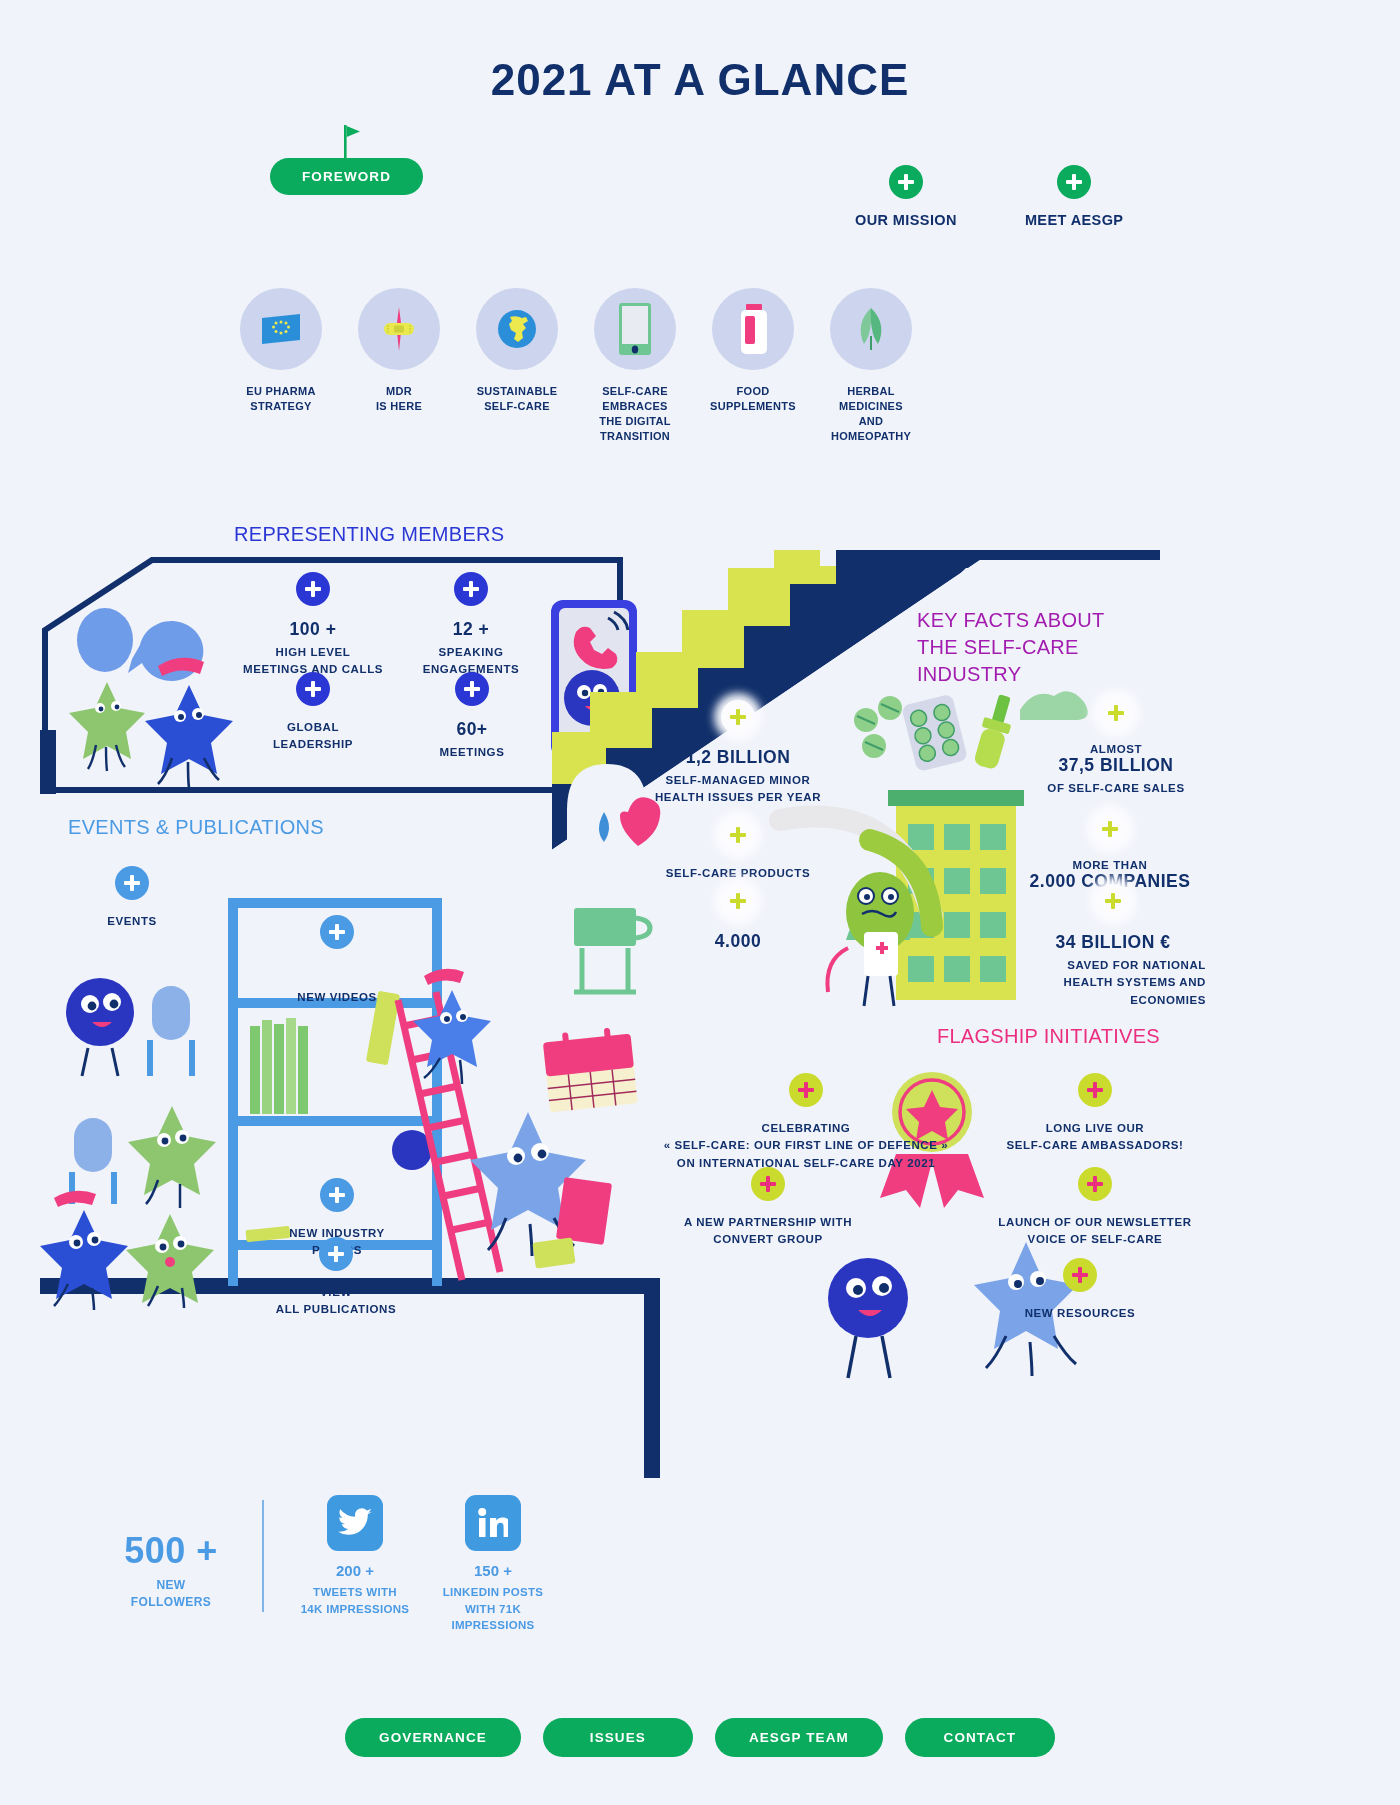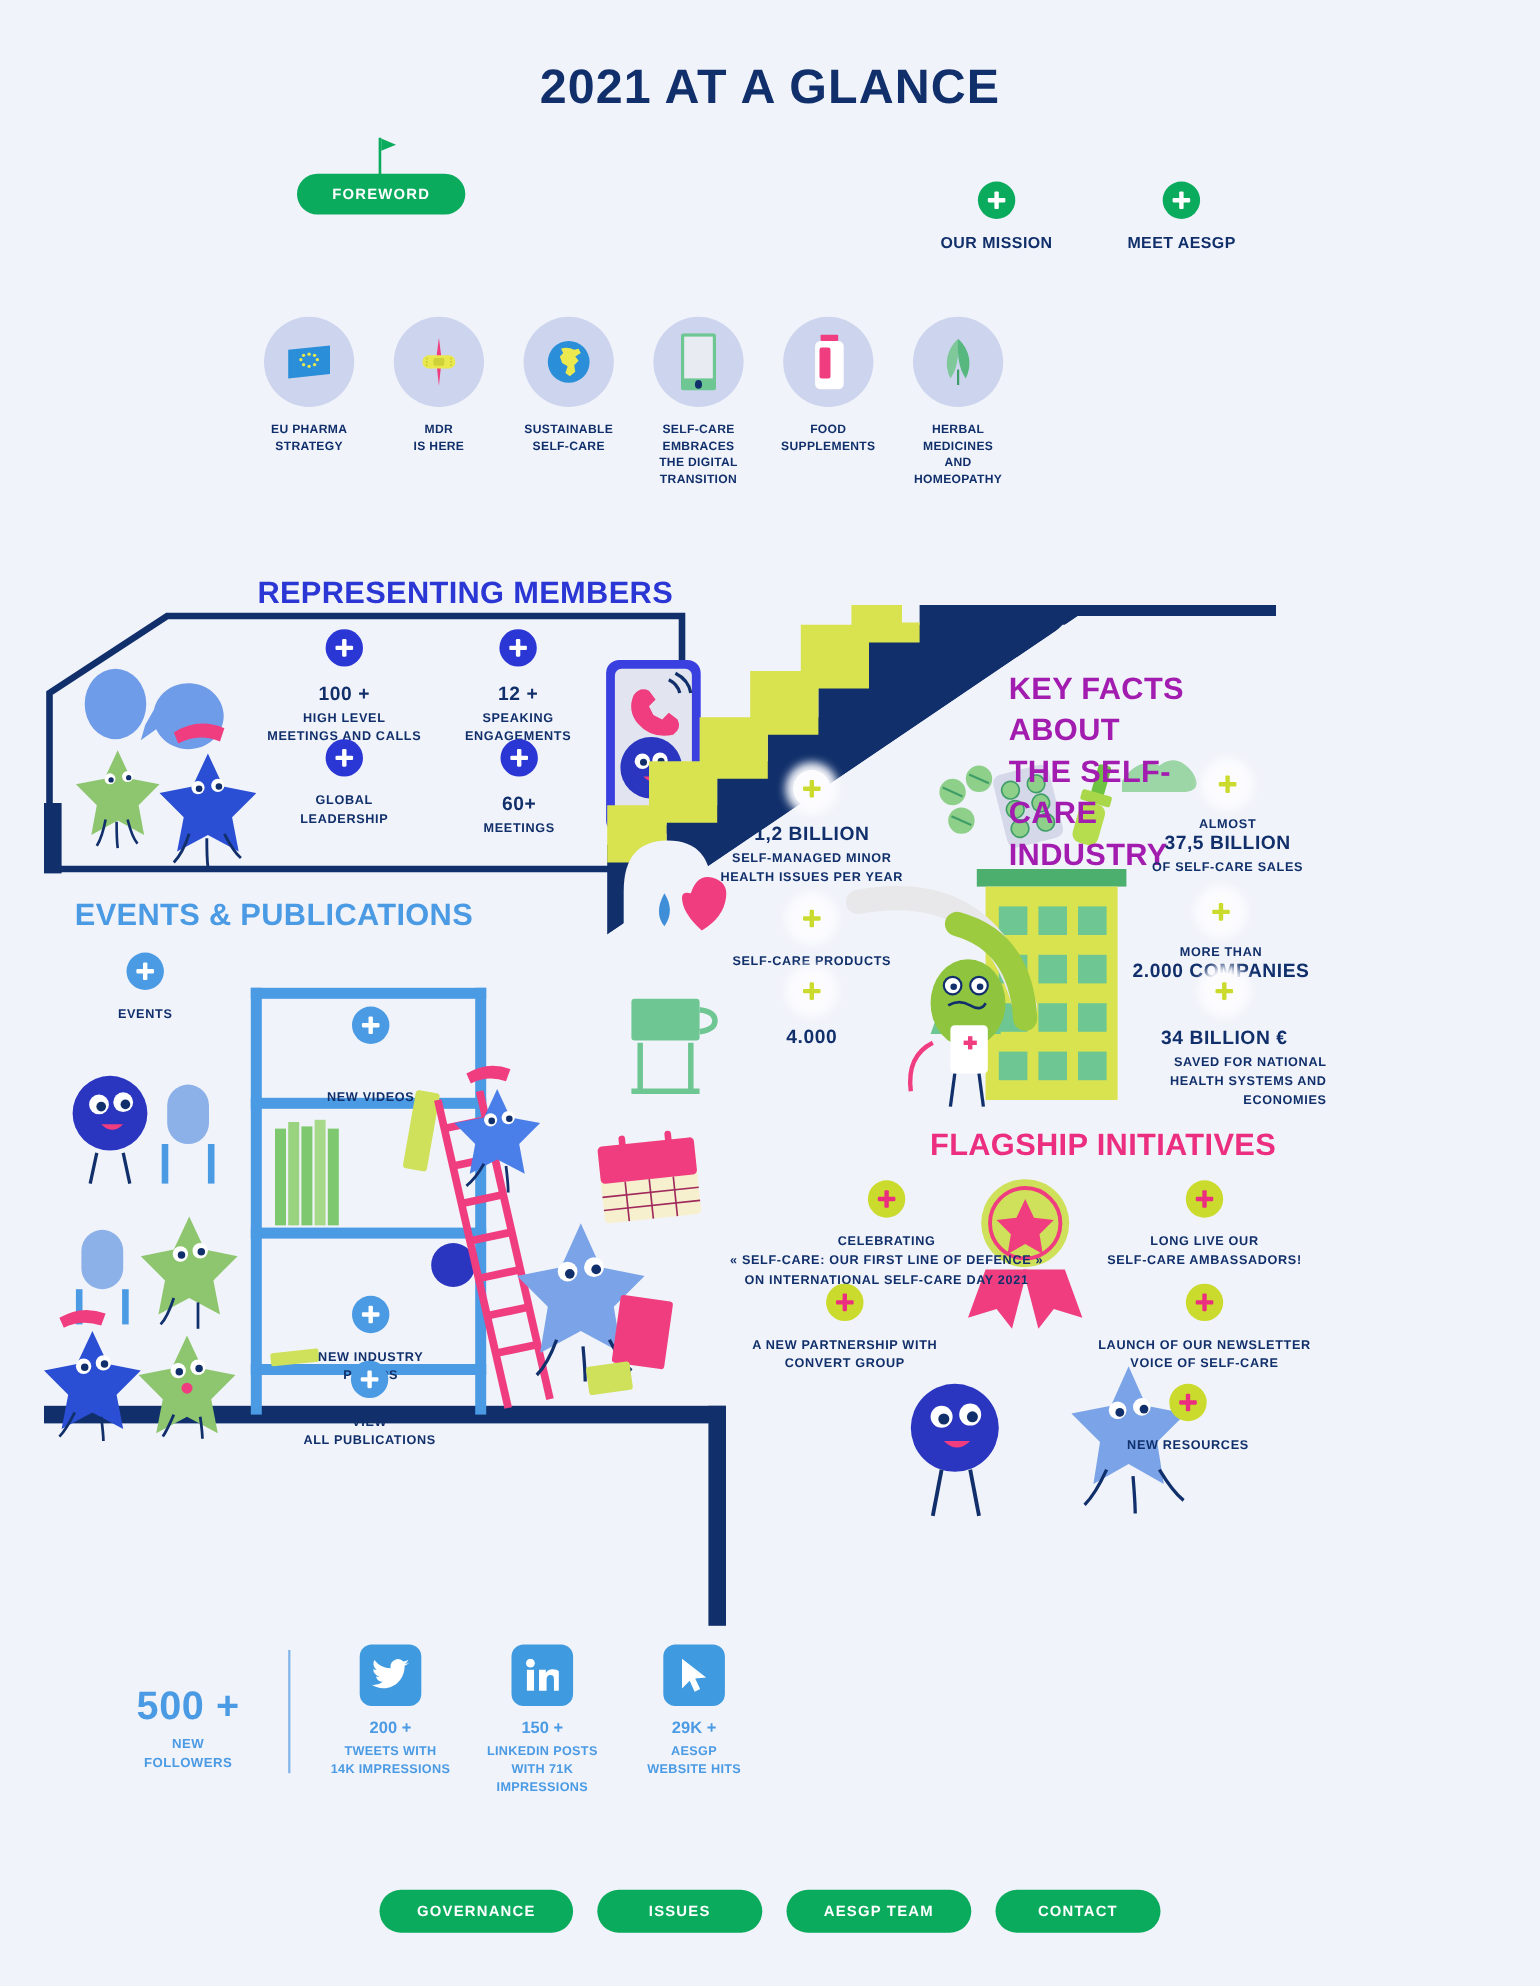--- a/index.html
+++ b/index.html
@@ -62,21 +62,21 @@
     background: #ccd4ee; margin: 0 auto;
     display: flex; align-items: center; justify-content: center;
   }
   .topic-label {
     margin-top: 14px;
     font-size: 11px; font-weight: bold; letter-spacing: .3px;
     line-height: 1.35; color: #11306b;
   }
 
   
-  .sec-title { position: absolute; font-size: 28px; font-weight: bold; letter-spacing: .3px; }
+  .sec-title { position: absolute; font-size: 20px; font-weight: normal; letter-spacing: .3px; }
   .t-repmembers { top: 523px; left: 234px; color: #2b37d4; }
   .t-events { top: 816px; left: 68px; color: #4a9ae4; }
   .t-keyfacts { top: 607px; left: 917px; color: #a21caf; line-height: 1.35; width: 215px;}
   .t-flagship { top: 1025px; left: 800px; color: #eb2e7f; width: 360px; text-align: right; }
 
   
   .stat { position: absolute; text-align: center; }
   .stat-num {
     font-size: 17.5px; font-weight: bold; color: #11306b;
     letter-spacing: .5px; margin-top: 9px;
@@ -748,30 +748,20 @@
             <rect x="1" y="10" width="6.5" height="19" fill="#fff"></rect>
             <circle cx="4.2" cy="4" r="4" fill="#fff"></circle>
             <path d="M12 10h6.2v2.6h.1c.9-1.6 3-3.2 6.1-3.2 6.5 0 7.7 4 7.7 9.2V29h-6.5v-9.2c0-2.2 0-5-3.1-5s-3.6 2.4-3.6 4.8V29H12z" fill="#fff"></path>
           </svg>
       </div>
       <div class="social-num">150 +</div>
       <div class="social-lbl" style="white-space:pre-line;">LINKEDIN POSTS
 WITH 71K IMPRESSIONS</div>
     </div>
 
-    <div class="social-item">
-      <div class="social-badge">
-        <svg width="28" height="32" viewBox="0 0 28 32">
-            <path d="M3 1 L3 28 L10 21 L14.5 31 L19.5 28.5 L15 19 L25 18 Z" fill="#fff"></path>
-          </svg>
-      </div>
-      <div class="social-num">29K +</div>
-      <div class="social-lbl" style="white-space:pre-line;">AESGP
-WEBSITE HITS</div>
-    </div>
   </div>
 
   <div class="footer">
     <span class="pill-green">GOVERNANCE</span>
     <span class="pill-green">ISSUES</span>
     <span class="pill-green">AESGP TEAM</span>
     <span class="pill-green">CONTACT</span>
   </div>
 
 </div>

